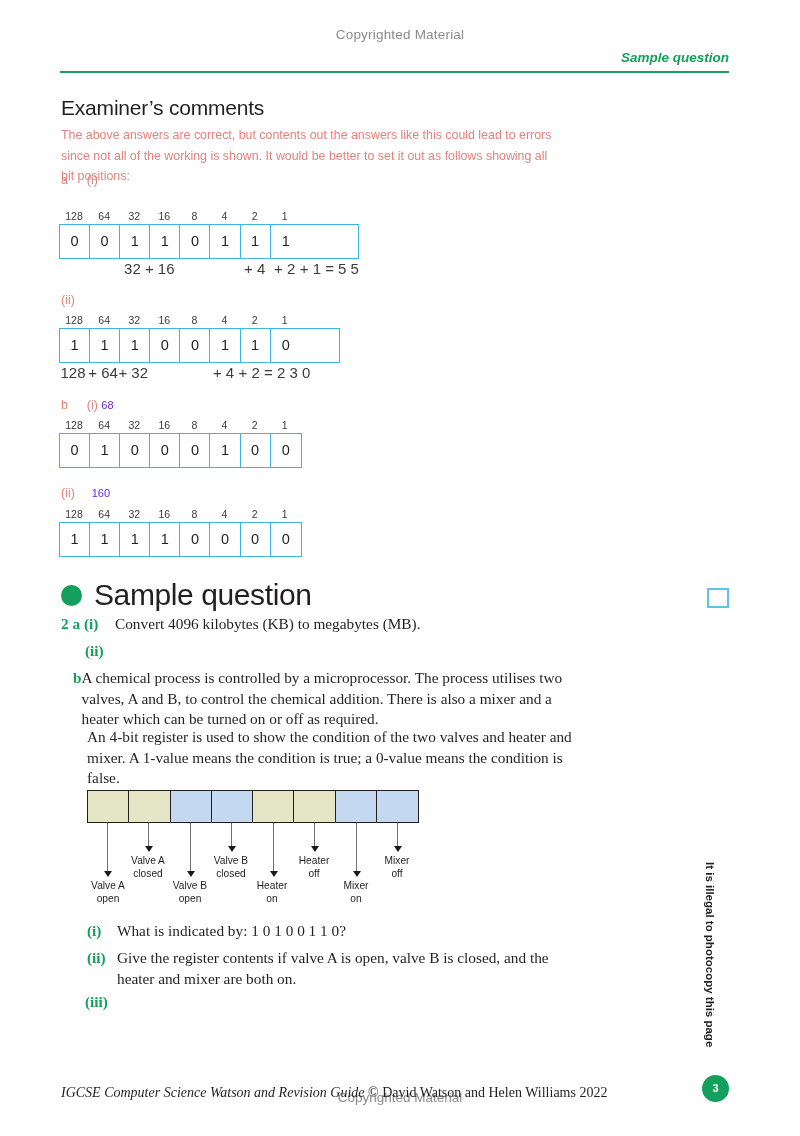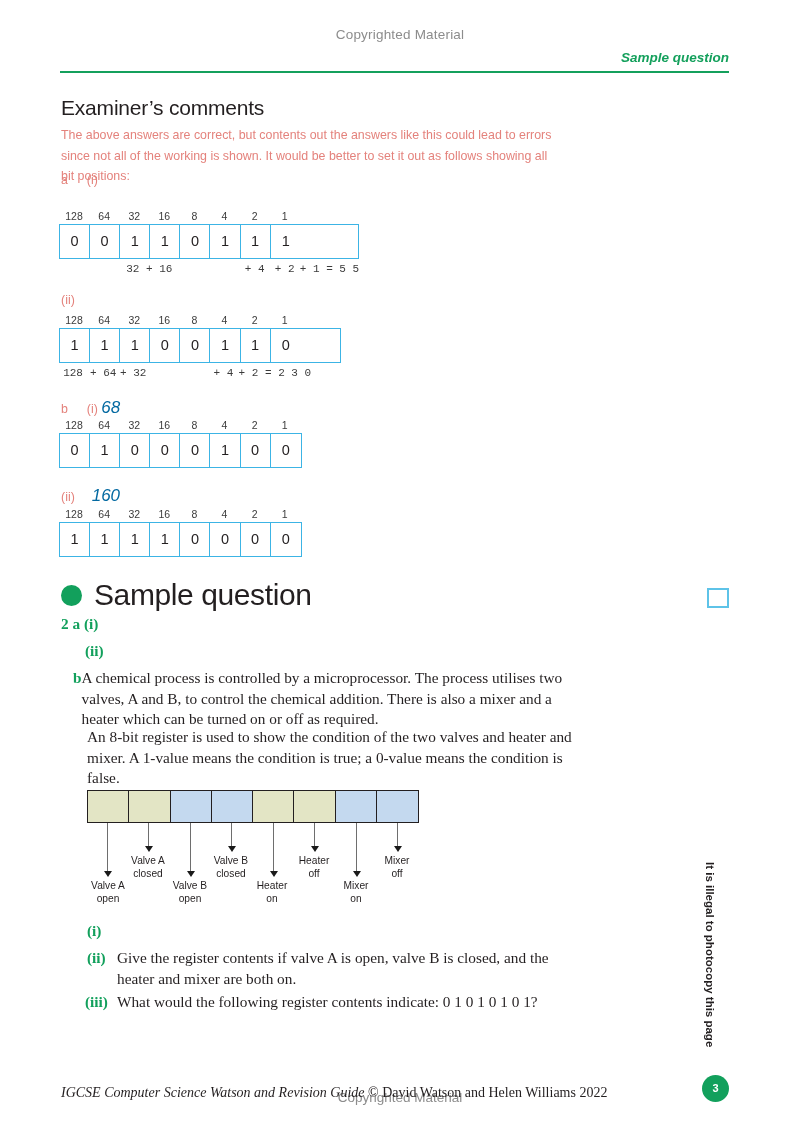--- a/index.html
+++ b/index.html
@@ -38,21 +38,21 @@
   }
   .examiner-body {
     position: absolute; top: 125px; left: 61px; width: 500px;
     font-size: 12.4px; line-height: 20.5px; color: #e4827c;
   }
 
   
   .part-label {
     position: absolute; font-size: 12.4px; color: #e4827c;
   }
-  .part-label .ans { color: #0369a1; font-style: italic; font-size: 17px; }
+  .part-label .ans { color: #6d28d9; font-size: 11px; }
 
   
   .bintable { position: absolute; }
   .bin-head {
     display: flex; height: 15px;
   }
   .bin-head span {
     width: 30.1px; text-align: center;
     font-size: 10.5px; color: #3b3b3b; line-height: 15px;
   }
@@ -63,23 +63,22 @@
   .bin-row .cell {
     width: 30.1px; height: 33px;
     border-right: 1px solid #3cb4e5;
     text-align: center; line-height: 33px;
     font-size: 14.5px; color: #231f20;
   }
   .bin-row .cell:last-child { border-right: none; }
   .sum-row { display: flex; height: 16px; margin-top: 2px; }
   .sum-row span {
     width: 30.1px; text-align: center;
-    font-size: 11px; color: #3b3b3b; line-height: 16px;
+    font-size: 15px; color: #3b3b3b; line-height: 16px;
     white-space: nowrap;
-    font-family: Liberation Mono, monospace;
   }
   .sum-row span.wide { width: auto; min-width: 30.1px; text-align: left; }
 
   
   .sq-heading {
     position: absolute; top: 578px; left: 61px;
     display: flex; align-items: center; gap: 12px;
   }
   .sq-bullet {
     width: 21px; height: 21px; border-radius: 50%;
@@ -297,33 +296,34 @@
 </div>
 
 <div class="sq-heading">
   <span class="sq-bullet"></span>
   <span class="sq-text">Sample question</span>
 </div>
 <div class="sq-checkbox"></div>
 
 <div class="qrow" style="top:614px; left:61px; width:620px;align-items:flex-end;">
   <span class="marker" style="width:54px">2 a (i)</span>
+  <span class="qbody">Convert 4096 kilobytes (KB) to megabytes (MB).</span>
 </div>
 
 <div class="qrow" style="top:641px; left:85px; width:600px;">
   <span class="marker" style="width:30px">(ii)</span>
 </div>
 
 <div class="qrow" style="top:668px; left:73px; width:500px;">
   <span class="marker" style="width:14px">b</span>
   <span class="qbody">A chemical process is controlled by a microprocessor. The process utilises two valves, A and B, to control the chemical addition. There is also a mixer and a heater which can be turned on or off as required.</span>
 </div>
 
 <div class="qrow" style="top:727px; left:87px; width:490px;">
-  <span class="qbody">An 8-bit register is used to show the condition of the two valves and heater and mixer. A 1-value means the condition is true; a 0-value means the condition is false.</span>
+  <span class="qbody">An 4-bit register is used to show the condition of the two valves and heater and mixer. A 1-value means the condition is true; a 0-value means the condition is false.</span>
 </div>
 
 <div class="register">
   <div class="rcell" style="background:#e3e5c5"></div>
   <div class="rcell" style="background:#e3e5c5"></div>
   <div class="rcell" style="background:#c4d9ef"></div>
   <div class="rcell" style="background:#c4d9ef"></div>
   <div class="rcell" style="background:#e3e5c5"></div>
   <div class="rcell" style="background:#e3e5c5"></div>
   <div class="rcell" style="background:#c4d9ef"></div>
@@ -384,30 +384,30 @@
   <div class="arrow-line" style="left:310px; top:0;  height:23px;"></div>
   <div class="arrow-head" style="left:306.6px; top:23px;"></div>
   <div class="arrow-label" style="left:277px; top:31px;">
     <div>Mixer</div>
     <div>off</div>
   </div>
 </div>
 
 <div class="qrow" style="top:921px; left:87px; width:580px;">
   <span class="marker" style="width:30px">(i)</span>
+  <span class="qbody">What is indicated by:  1 0 1 0 0 1 1 0?</span>
 </div>
 
 <div class="qrow" style="top:948px; left:87px; width:480px;">
   <span class="marker" style="width:30px;flex:none">(ii)</span>
   <span class="qbody">Give the register contents if valve A is open, valve B is closed, and the heater and mixer are both on.</span>
 </div>
 
 <div class="qrow" style="top:992px; left:85px; width:580px;">
   <span class="marker" style="width:32px;flex:none">(iii)</span>
-  <span class="qbody">What would the following register contents indicate:  0 1 0 1 0 1 0 1?</span>
 </div>
 
 <div class="side-note">It is illegal to photocopy this page</div>
 <div class="copyright-bottom">Copyrighted Material</div>
 <div class="footer-credit">
   <span>IGCSE Computer Science Watson and Revision Guide</span><span class="roman">  © David Watson and Helen Williams 2022</span>
 </div>
 <div class="page-badge">3</div>
 
 </body></html>

